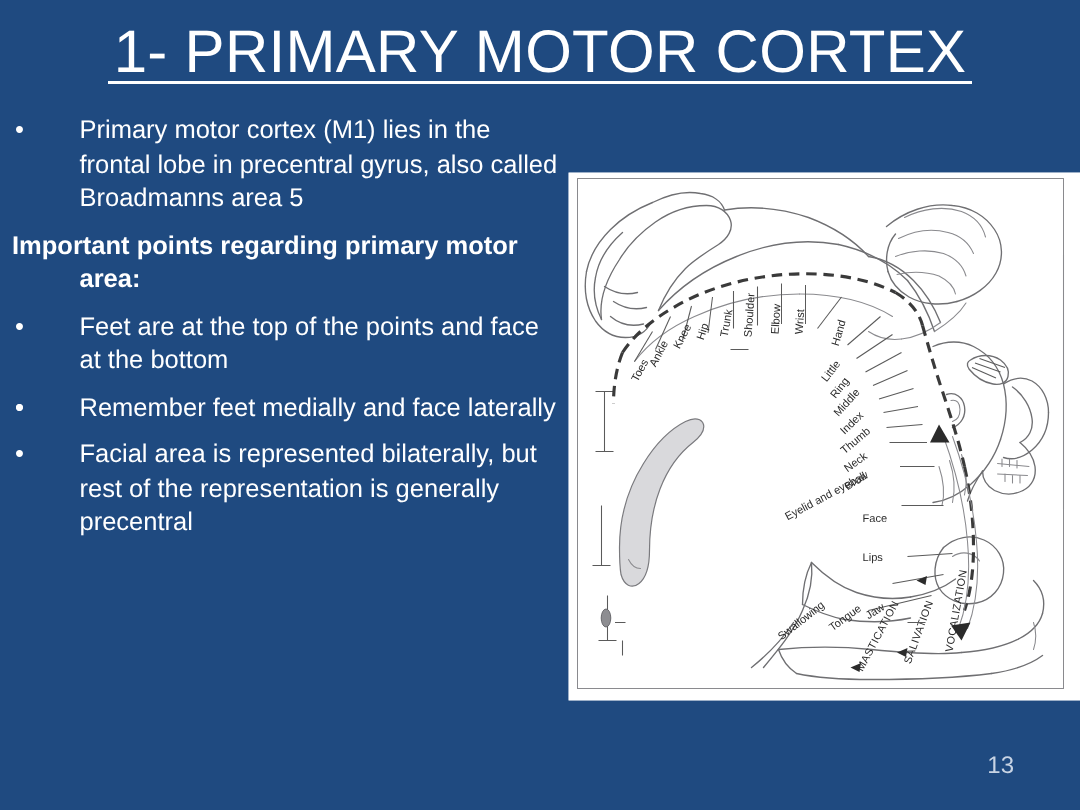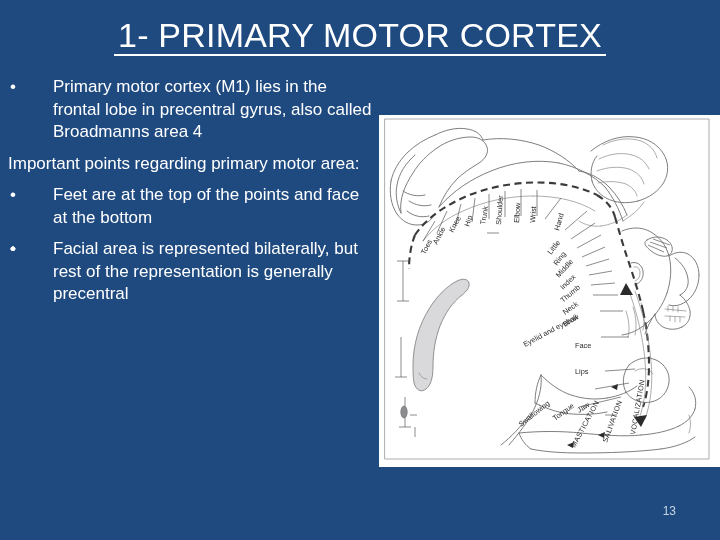--- a/index.html
+++ b/index.html
@@ -25,21 +25,21 @@
   #title-block {
     position: absolute;
     left: 0;
     top: 18px;
     width: 720px;
     text-align: center;
   }
   #slide-title {
     display: inline-block;
     color: #ffffff;
-    font-size: 34px;
+    font-size: 40px;
     line-height: 34px;
     letter-spacing: 0.2px;
     font-weight: 400;
     border-bottom: 2px solid #ffffff;
     padding: 0 4px 2px 4px;
     white-space: nowrap;
   }
 
   
   #body-column {
@@ -53,20 +53,21 @@
     color: #ffffff;
     font-size: 17px;
     line-height: 22.5px;
     font-weight: 400;
     padding-left: 49px;
     margin-bottom: 9px;
   }
   .para.no-bullet {
     text-indent: -45px;
     padding-left: 49px;
+    font-weight: bold;
   }
   .bullet-dot {
     position: absolute;
     left: 6px;
     top: 0;
     width: 12px;
     color: #ffffff;
     font-size: 17px;
     line-height: 22.5px;
   }
@@ -89,21 +90,21 @@
     width: 341px;
     height: 352px;
   }
 
   
   #slide-number {
     position: absolute;
     right: 44px;
     bottom: 22px;
     color: #c8d4e4;
-    font-size: 12px;
+    font-size: 16px;
     line-height: 14px;
   }
 
   .lbl {
     font-family: "Liberation Sans", sans-serif;
     font-size: 7.4px;
     fill: #2b2b2b;
   }
   .lbl-caps {
     font-family: "Liberation Sans", sans-serif;
@@ -149,38 +150,39 @@
 <div id="slide">
 
   <div id="title-block">
     <span id="slide-title">1- PRIMARY MOTOR CORTEX</span>
   </div>
 
   <div id="body-column">
 
     <div class="para">
       <span class="bullet-dot">•</span>
-      <span class="para-text">Primary motor cortex (M1) lies in the frontal lobe in precentral gyrus, also called Broadmanns area 4</span>
+      <span class="para-text">Primary motor cortex (M1) lies in the frontal lobe in precentral gyrus, also called Broadmanns area 5</span>
     </div>
 
     <div class="para no-bullet">
       <span class="para-text">Important points regarding primary motor area:</span>
     </div>
 
     <div class="para">
       <span class="bullet-dot">•</span>
       <span class="para-text">Feet are at the top of the points and face at the bottom</span>
     </div>
 
     <div class="para">
       <span class="bullet-dot">•</span>
     </div>
 
     <div class="para">
       <span class="bullet-dot">•</span>
+      <span class="para-text">Remember feet medially and face laterally</span>
     </div>
 
     <div class="para">
       <span class="bullet-dot">•</span>
       <span class="para-text">Facial area is represented bilaterally, but rest of the representation is generally precentral</span>
     </div>
 
   </div>
 
   <div id="homunculus-panel">

